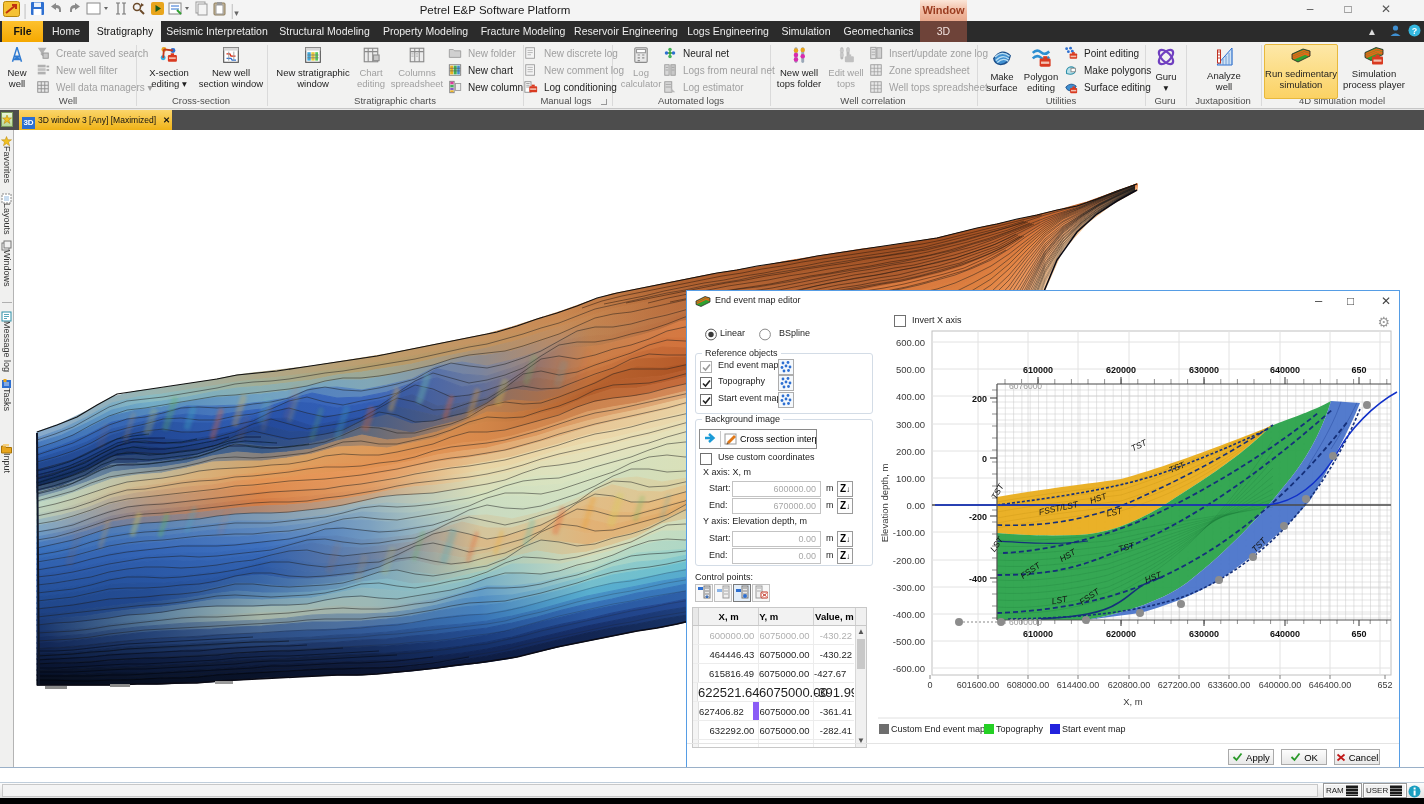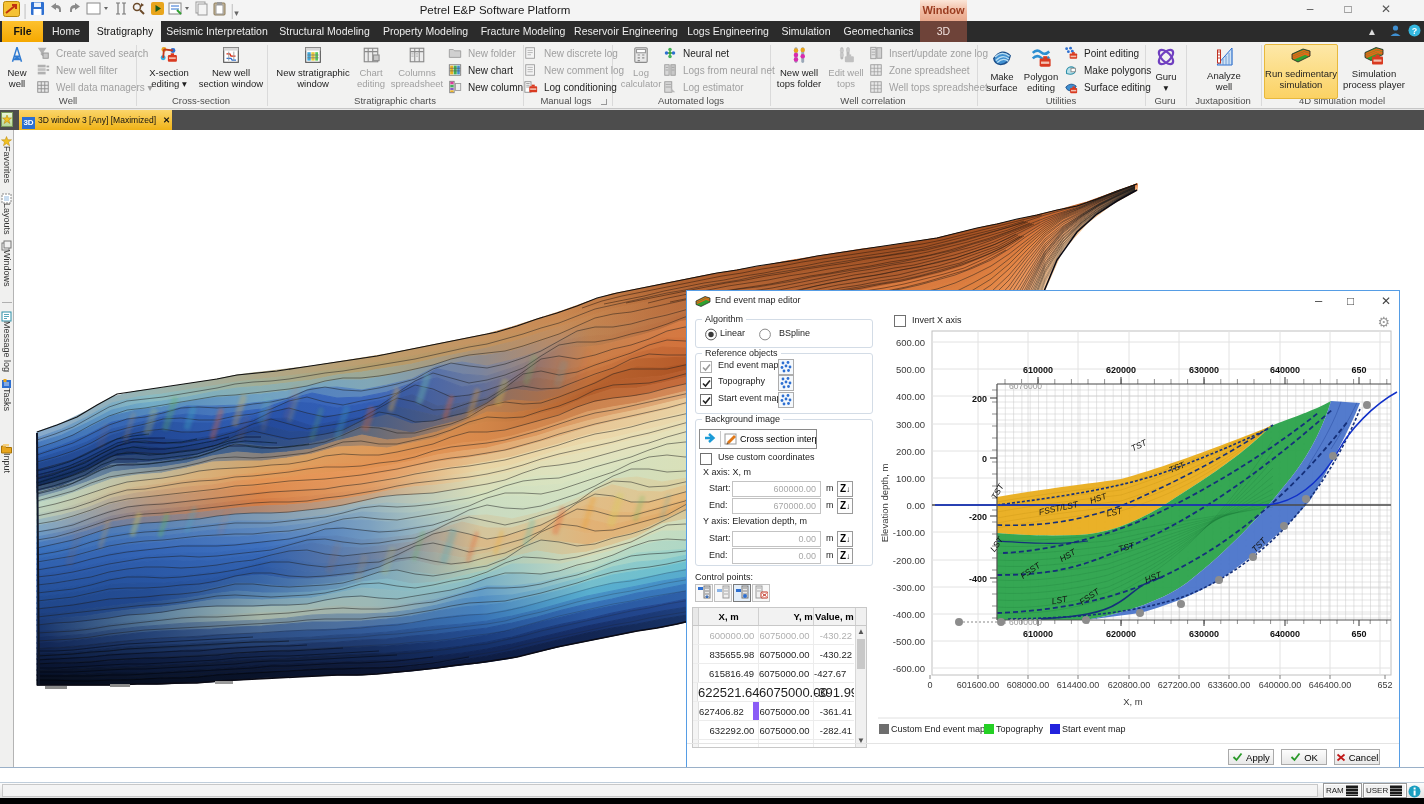--- a/index.html
+++ b/index.html
@@ -1224,23 +1224,20 @@
   <div class="abs" id="dialog">
       <div class="abs" style="left:8px;top:4px;width:16px;height:13px"><svg width="16" height="13" viewBox="0 0 16 13">
           <path d="M1 6 L10 1.5 L15 3 L15 7 L6 11.5 L1 9.5 Z" fill="#30a030"></path>
           <path d="M1 7 L10.5 2.5 L15 4 M1.5 8.7 L11 4.2 L15 5.7" stroke="#e06818" stroke-width="1.3" fill="none"></path>
           <path d="M1 6 L10 1.5 L15 3 L15 7 L6 11.5 L1 9.5 Z" fill="none" stroke="#222" stroke-width="0.7"></path>
         </svg></div>
       <div class="dlab" style="left:28px;top:4px">End event map editor</div>
       <div class="dlab" style="left:628px;top:2px;color:#444;font-size:13px">–</div>
       <div class="dlab" style="left:660px;top:3px;color:#444;font-size:12px">□</div>
       <div class="dlab" style="left:694px;top:3px;color:#444;font-size:12px">✕</div>
-      <div class="grp" style="left:8px;top:28px;width:178px;height:29px">
-        <span class="glab">Algorithm</span>
-      </div>
       <svg class="abs" style="left:18px;top:37px" width="120" height="14">
         <circle cx="6" cy="6.5" r="5.4" fill="#fff" stroke="#5a5a5a"></circle>
         <circle cx="6" cy="6.5" r="2.7" fill="#3a3a3a"></circle>
         <circle cx="60" cy="6.5" r="5.4" fill="#fff" stroke="#8a8a8a"></circle>
       </svg>
       <div class="dlab" style="left:33px;top:37px">Linear</div>
       <div class="dlab" style="left:92px;top:37px">BSpline</div>
       <div class="grp" style="left:8px;top:62px;width:178px;height:61px">
         <span class="glab">Reference objects</span>
       </div>
@@ -1338,34 +1335,34 @@
       <span class="abs" style="left:65px;top:293px;width:18px;height:18px;border:1px solid #c0c0c0;background:#f8f8f8;text-align:center"><svg width="14" height="14" viewBox="0 0 14 14">
           <rect x="2" y="1" width="6" height="12" fill="#f0f0f0" stroke="#999"></rect>
           <path d="M3 3 H7 M3 6 H7" stroke="#aaa"></path>
           <rect x="7" y="7" width="7" height="6" rx="1" fill="#fff" stroke="#c03020"></rect>
           <path d="M8.5 8.5 l4 3 m0 -3 l-4 3" stroke="#c03020"></path>
         </svg></span>
       <div id="cptable">
         <div style="display:flex;height:18px;background:#f2f2f2;border-bottom:1px solid #c8c8c8;font-size:9.5px;font-weight:bold">
           <div style="width:6px;border-right:1px solid #d0d0d0;background:#e8e8e8"></div>
           <div style="width:61px;border-right:1px solid #d0d0d0;text-align:center;line-height:18px">X, m</div>
-          <div style="width:55px;border-right:1px solid #d0d0d0;text-align:right;line-height:18px">Y, m</div>
+          <div style="width:55px;border-right:1px solid #d0d0d0;text-align:left;line-height:18px">Y, m</div>
           <div style="width:42px;text-align:center;line-height:18px">Value, m</div>
           <div style="width:11px;background:#f0f0f0;border-left:1px solid #d0d0d0"></div>
         </div>
         <div style="position:absolute;left:0;top:18px;width:161px;height:121px;overflow:hidden">
           <div style="display:flex;height:19px;font-size:9.5px;color:#b0b0b0;border-bottom:1px solid #ececec">
             <div style="width:6px;background:#f4f4f4;border-right:1px solid #e0e0e0"></div>
             <div style="width:61px;border-right:1px solid #ececec;text-align:right;line-height:19px;padding-right:4px">600000.00</div>
             <div style="width:55px;border-right:1px solid #ececec;text-align:right;line-height:19px;padding-right:4px">6075000.00</div>
             <div style="width:40px;text-align:right;line-height:19px;padding-right:2px">-430.22</div>
           </div>
           <div style="display:flex;height:19px;font-size:9.5px;color:#1e1e1e;border-bottom:1px solid #ececec">
             <div style="width:6px;background:#f4f4f4;border-right:1px solid #e0e0e0"></div>
-            <div style="width:61px;border-right:1px solid #ececec;text-align:right;line-height:19px;padding-right:4px">835655.98</div>
+            <div style="width:61px;border-right:1px solid #ececec;text-align:right;line-height:19px;padding-right:4px">464446.43</div>
             <div style="width:55px;border-right:1px solid #ececec;text-align:right;line-height:19px;padding-right:4px">6075000.00</div>
             <div style="width:40px;text-align:right;line-height:19px;padding-right:2px">-430.22</div>
           </div>
           <div style="display:flex;height:19px;font-size:9.5px;color:#1e1e1e;border-bottom:1px solid #ececec">
             <div style="width:6px;background:#f4f4f4;border-right:1px solid #e0e0e0"></div>
             <div style="width:61px;border-right:1px solid #ececec;text-align:right;line-height:19px;padding-right:4px">615816.49</div>
             <div style="width:55px;border-right:1px solid #ececec;text-align:right;line-height:19px;padding-right:4px">6075000.00</div>
             <div style="width:40px;text-align:right;line-height:19px;padding-right:18px">-427.67</div>
           </div>
           <div style="display:flex;height:19px;font-size:13px;color:#1e1e1e;border-bottom:1px solid #ececec">

